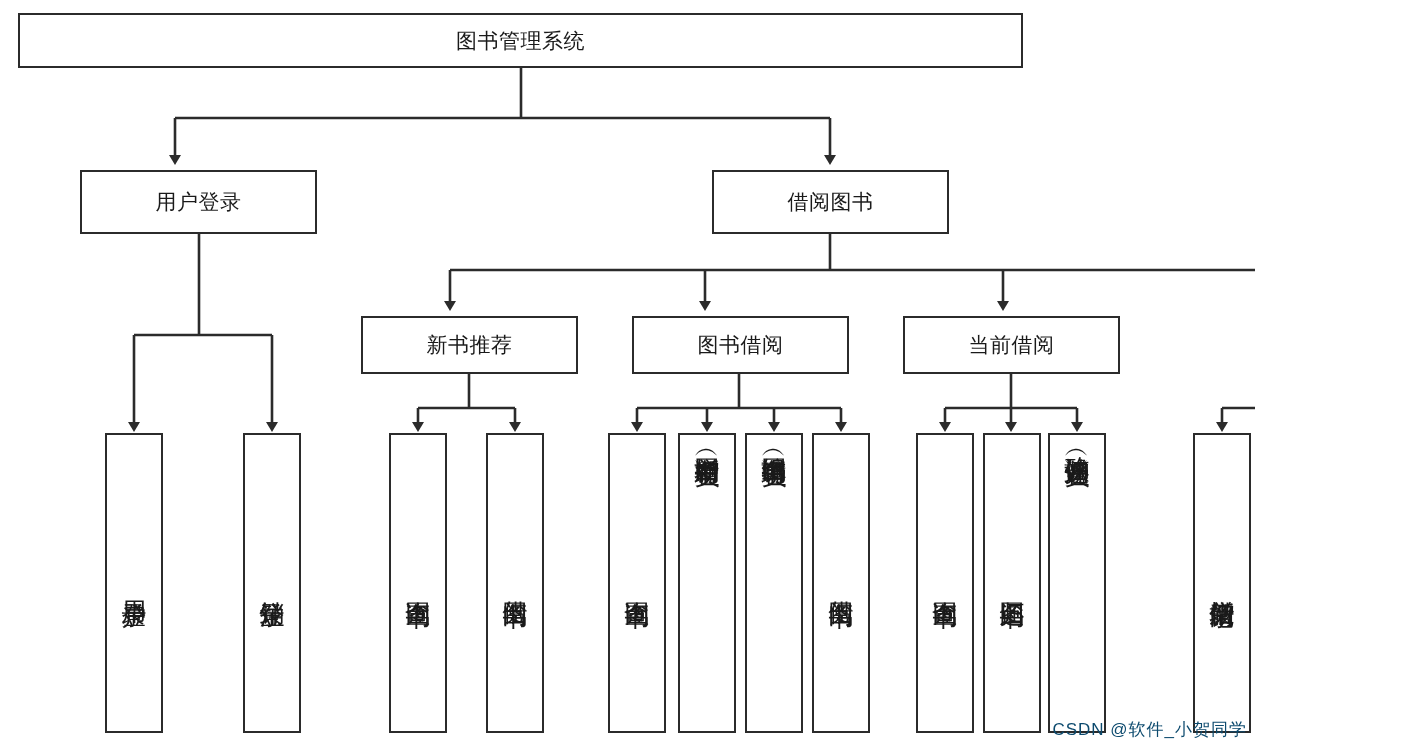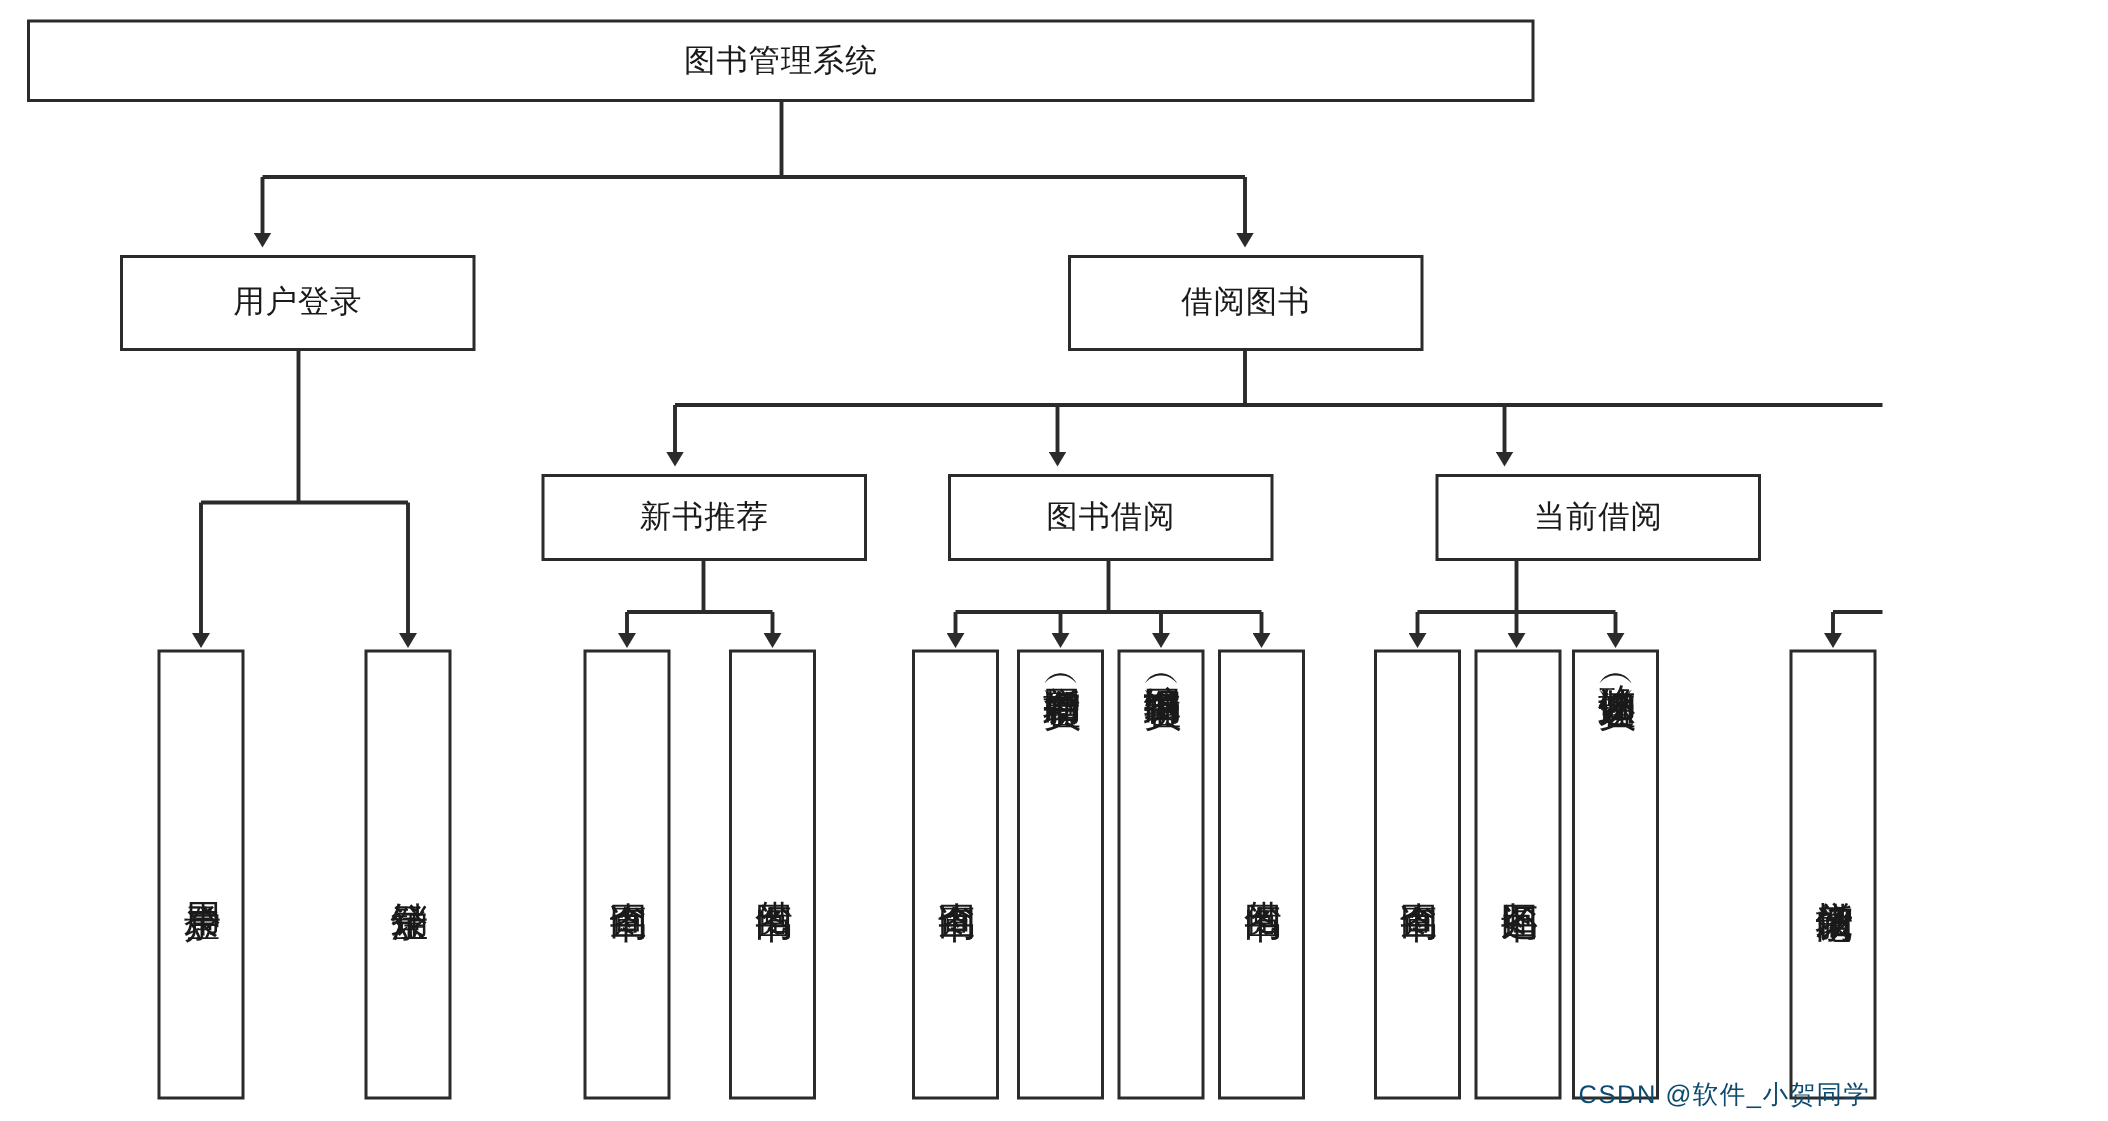--- a/index.html
+++ b/index.html
@@ -144,21 +144,21 @@
   <div class="node horizontal" style="left:712px; top:170px; width:237px; height:64px;">
     <span class="lbl">借阅图书</span>
   </div>
 
   <div class="node horizontal" style="left:361px; top:316px; width:217px; height:58px;">
     <span class="lbl">新书推荐</span>
   </div>
   <div class="node horizontal" style="left:632px; top:316px; width:217px; height:58px;align-items:center;">
     <span class="lbl">图书借阅</span>
   </div>
-  <div class="node horizontal" style="left:957px; top:316px; width:217px; height:58px;">
+  <div class="node horizontal" style="left:903px; top:316px; width:217px; height:58px;">
     <span class="lbl">当前借阅</span>
   </div>
 
   <div class="node vertical mid-text" style="left:105px; top:433px; width:58px; height:300px;">
     <span class="lbl">用户登录</span>
   </div>
   <div class="node vertical mid-text" style="left:243px; top:433px; width:58px; height:300px;">
     <span class="lbl">注销登录</span>
   </div>
 

